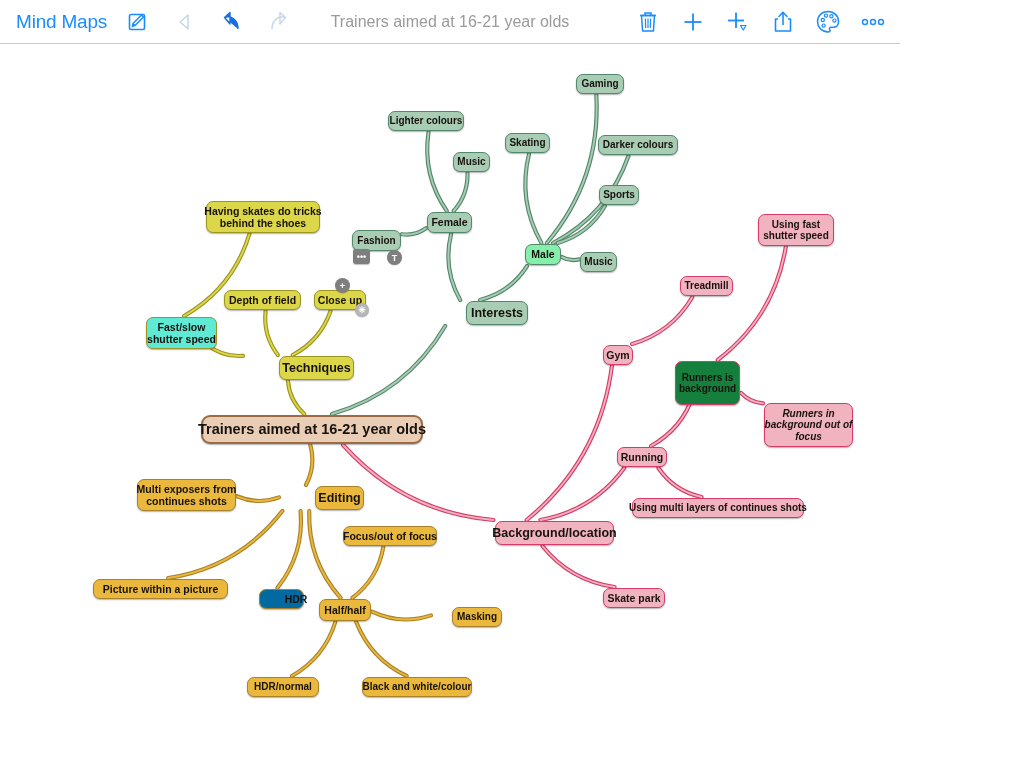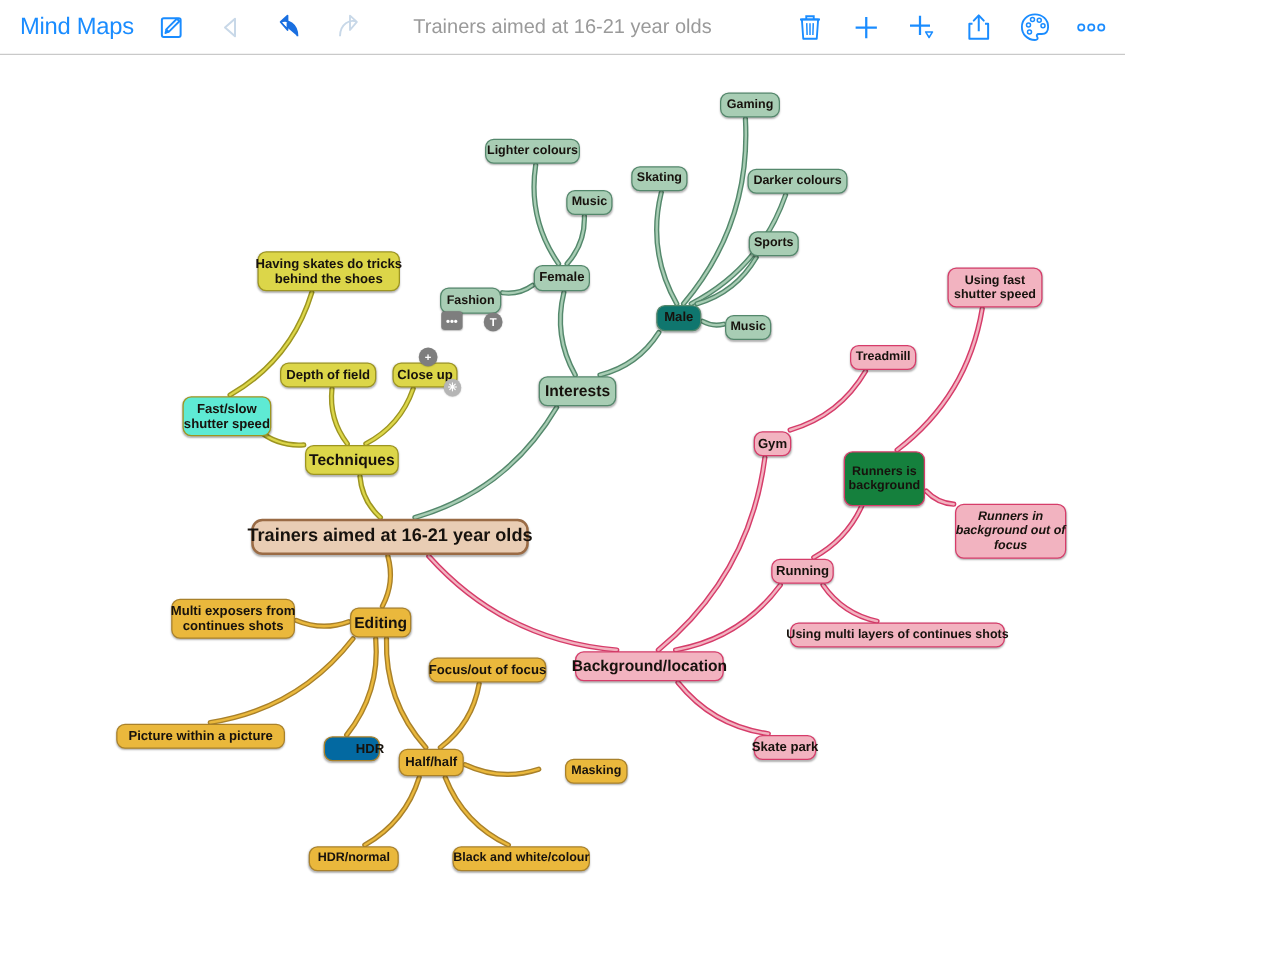--- a/index.html
+++ b/index.html
@@ -85,21 +85,21 @@
     box-shadow: 0 1px 1.5px rgba(0,0,0,0.30);
     cursor: pointer;
     z-index: 5;
   }
   .node.root {
     font-size: 14.5px;
     border-radius: 9px;
     border-width: 2px;
     padding: 0 10px;
   }
-  .node.lvl1 { font-size: 12.5px; padding: 0 9px; }
+  .node.lvl1 { font-size: 12.5px; padding: 0 9px; margin-left: 35px; }
   .node.lvl2 { font-size: 10.5px; padding: 0 7px; }
   .node.lvl3 { font-size: 10px;   padding: 0 7px; }
 
   
   .handle {
     position: absolute;
     background: #7e7e7e;
     color: #ffffff;
     display: flex;
     align-items: center;
@@ -338,21 +338,21 @@
         <path d="M 542.4 501 Q 570.3935384615385 535.8001692307693 614.623076923077 542" fill="none" stroke="#f2b3c0" stroke-width="1.9" stroke-linecap="round"></path>
       </g>
     </svg>
   <div id="node-layer">
       <div class="node root" style="left: 201px; top: 370px; width: 222px; height: 29px; background: rgb(233, 205, 180); border-color: rgb(154, 107, 69);">Trainers aimed at 16-21 year olds</div>
       <div class="node lvl1" style="left: 431px; top: 256px; width: 62px; height: 24px; background: rgb(168, 205, 180); border-color: rgb(84, 136, 108);">Interests</div>
       <div class="node lvl2" style="left: 427px; top: 167px; width: 45px; height: 21px; background: rgb(168, 205, 180); border-color: rgb(84, 136, 108);">Female</div>
       <div class="node lvl3" style="left: 352px; top: 185px; width: 49px; height: 21px; background: rgb(168, 205, 180); border-color: rgb(84, 136, 108);">Fashion</div>
       <div class="node lvl3" style="left: 388px; top: 66px; width: 76px; height: 20px; background: rgb(168, 205, 180); border-color: rgb(84, 136, 108);">Lighter colours</div>
       <div class="node lvl3" style="left: 453px; top: 107px; width: 37px; height: 20px; background: rgb(168, 205, 180); border-color: rgb(84, 136, 108);">Music</div>
-      <div class="node lvl2" style="left: 525px; top: 199px; width: 36px; height: 21px; background: #0f766e; border-color: rgb(84, 136, 108);">Male</div>
+      <div class="node lvl2" style="left: 525px; top: 199px; width: 36px; height: 21px; background: #86efac; border-color: rgb(84, 136, 108);">Male</div>
       <div class="node lvl3" style="left: 505px; top: 88px; width: 45px; height: 20px; background: rgb(168, 205, 180); border-color: rgb(84, 136, 108);">Skating</div>
       <div class="node lvl3" style="left: 576px; top: 29px; width: 48px; height: 20px; background: rgb(168, 205, 180); border-color: rgb(84, 136, 108);">Gaming</div>
       <div class="node lvl3" style="left: 598px; top: 90px; width: 80px; height: 20px; background: rgb(168, 205, 180); border-color: rgb(84, 136, 108);">Darker colours</div>
       <div class="node lvl3" style="left: 599px; top: 140px; width: 40px; height: 20px; background: rgb(168, 205, 180); border-color: rgb(84, 136, 108);">Sports</div>
       <div class="node lvl3" style="left: 580px; top: 207px; width: 37px; height: 20px; background: rgb(168, 205, 180); border-color: rgb(84, 136, 108);">Music</div>
       <div class="node lvl1" style="left: 244px; top: 311px; width: 75px; height: 24px; background: rgb(220, 214, 73); border-color: rgb(157, 149, 33);">Techniques</div>
       <div class="node lvl2" style="left: 206px; top: 156px; width: 114px; height: 32px; background: rgb(220, 214, 73); border-color: rgb(157, 149, 33);">Having skates do tricks
 behind the shoes</div>
       <div class="node lvl2" style="left: 146px; top: 272px; width: 71px; height: 32px; background: #5eead4; border-color: rgb(157, 149, 33);">Fast/slow
 shutter speed</div>
@@ -373,21 +373,21 @@
       <div class="node lvl3" style="left: 680px; top: 231px; width: 53px; height: 20px; background: rgb(242, 179, 192); border-color: rgb(214, 60, 106);">Treadmill</div>
       <div class="node lvl2" style="left: 617px; top: 402px; width: 50px; height: 20px; background: rgb(242, 179, 192); border-color: rgb(214, 60, 106);">Running</div>
       <div class="node lvl3" style="left: 675px; top: 316px; width: 65px; height: 44px; background: #15803d; border-color: rgb(214, 60, 106);">Runners is
 background</div>
       <div class="node lvl3" style="left: 758px; top: 169px; width: 76px; height: 32px; background: rgb(242, 179, 192); border-color: rgb(214, 60, 106);">Using fast
 shutter speed</div>
       <div class="node lvl3" style="left: 764px; top: 358px; width: 89px; height: 44px; background: rgb(242, 179, 192); border-color: rgb(214, 60, 106); font-style: italic;">Runners in
 background out of
 focus</div>
       <div class="node lvl3" style="left: 632px; top: 453px; width: 172px; height: 20px; background: rgb(242, 179, 192); border-color: rgb(214, 60, 106);">Using multi layers of continues shots</div>
-      <div class="node lvl2" style="left: 603px; top: 543px; width: 50px; height: 20px; background: rgb(242, 179, 192); border-color: rgb(214, 60, 106);">Skate park</div>
+      <div class="node lvl2" style="left: 603px; top: 543px; width: 62px; height: 20px; background: rgb(242, 179, 192); border-color: rgb(214, 60, 106);">Skate park</div>
     </div>
   <div id="handle-layer">
       <div class="handle sq" style="left: 353px; top: 204px; width: 17px; height: 15px;">•••</div>
       <div class="handle round" style="left: 387px; top: 205px; width: 15px; height: 15px;">T</div>
       <div class="handle round" style="left: 335px; top: 233px; width: 15px; height: 15px;">+</div>
       <div class="handle round dim" style="left: 355px; top: 258px; width: 14px; height: 14px;">✳</div>
     </div>
 </div>
 
 </body></html>

